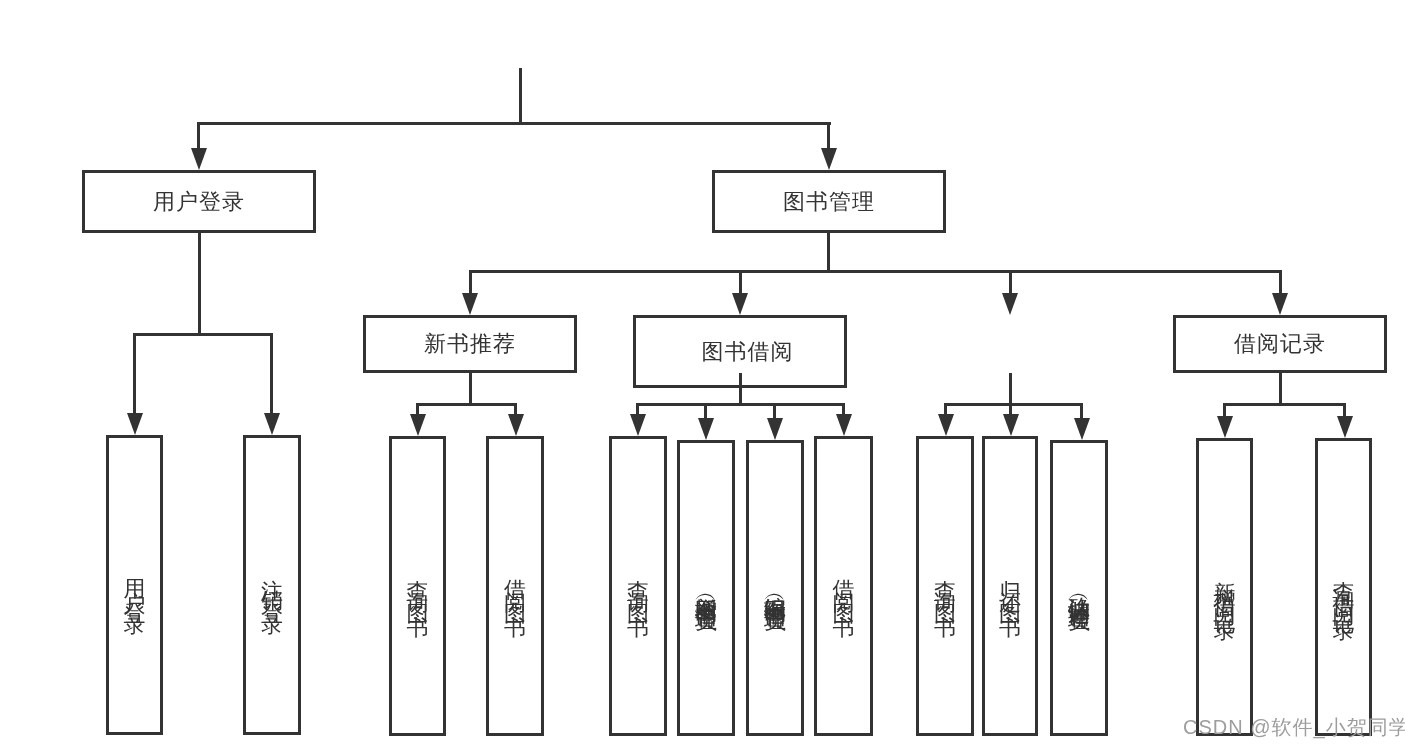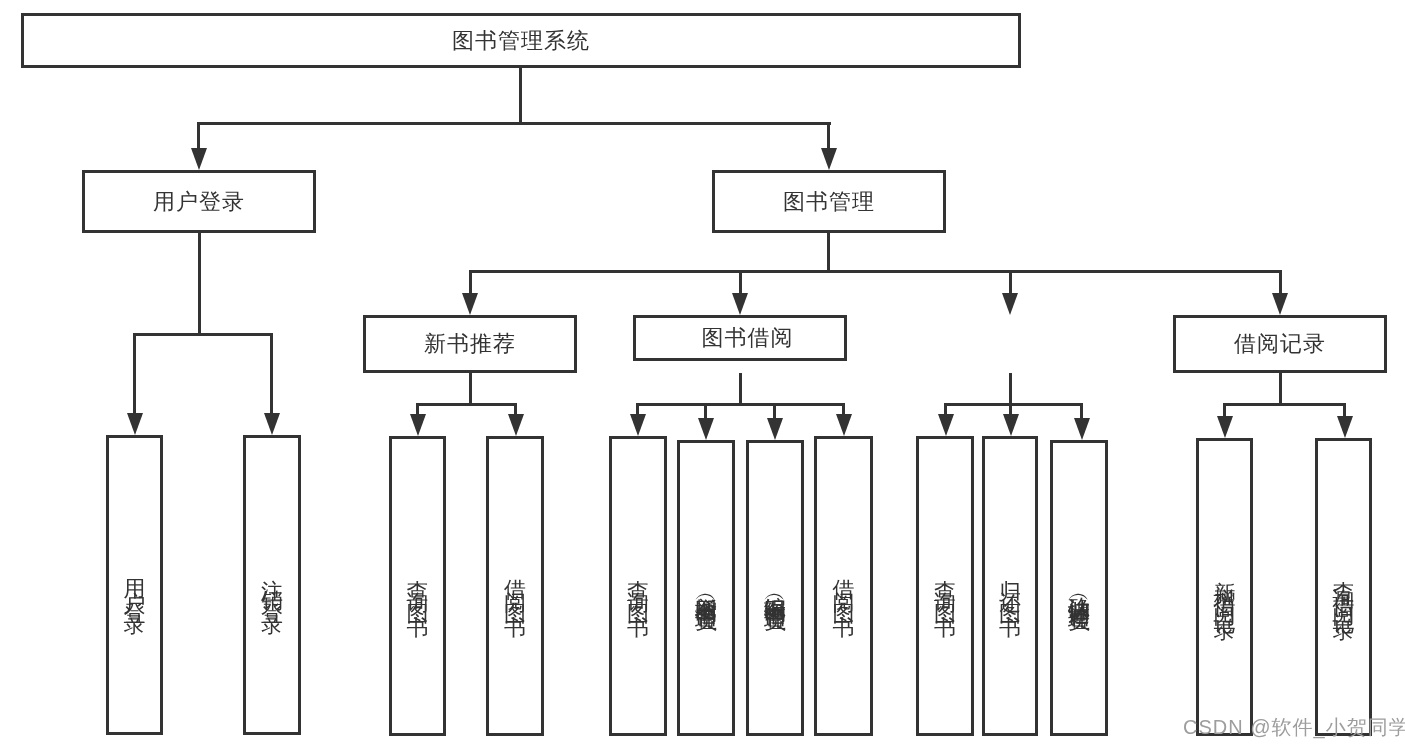--- a/index.html
+++ b/index.html
@@ -48,27 +48,26 @@
     z-index:5;
     white-space:nowrap;
   }
   .title-box{font-size:24px;}
 </style>
 </head>
 <body>
 
 <div id="canvas">
 
-  <div class="box h title-box" style="left:21px;top:13px;width:1000px;height:55px;">图书管理系统</div>
 
   <div class="box h" style="left:82px;top:170px;width:234px;height:63px;">用户登录</div>
   <div class="box h" style="left:712px;top:170px;width:234px;height:63px;">图书管理</div>
 
   <div class="box h" style="left:363px;top:315px;width:214px;height:58px;">新书推荐</div>
-  <div class="box h" style="left:633px;top:315px;width:214px;height:46px;padding-left:15px;">图书借阅</div>
+  <div class="box h" style="left:633px;top:315px;width:214px;height:73px;padding-left:15px;">图书借阅</div>
   <div class="box h" style="left:1173px;top:315px;width:214px;height:58px;">借阅记录</div>
 
   <div class="box" style="left:106px;top:435px;width:57px;height:300px;">
     <span class="vtext ls12">用户登录</span>
   </div>
   <div class="box" style="left:243px;top:435px;width:58px;height:300px;">
     <span class="vtext ls12">注销登录</span>
   </div>
 
   <div class="box" style="left:389px;top:436px;width:57px;height:300px;">

